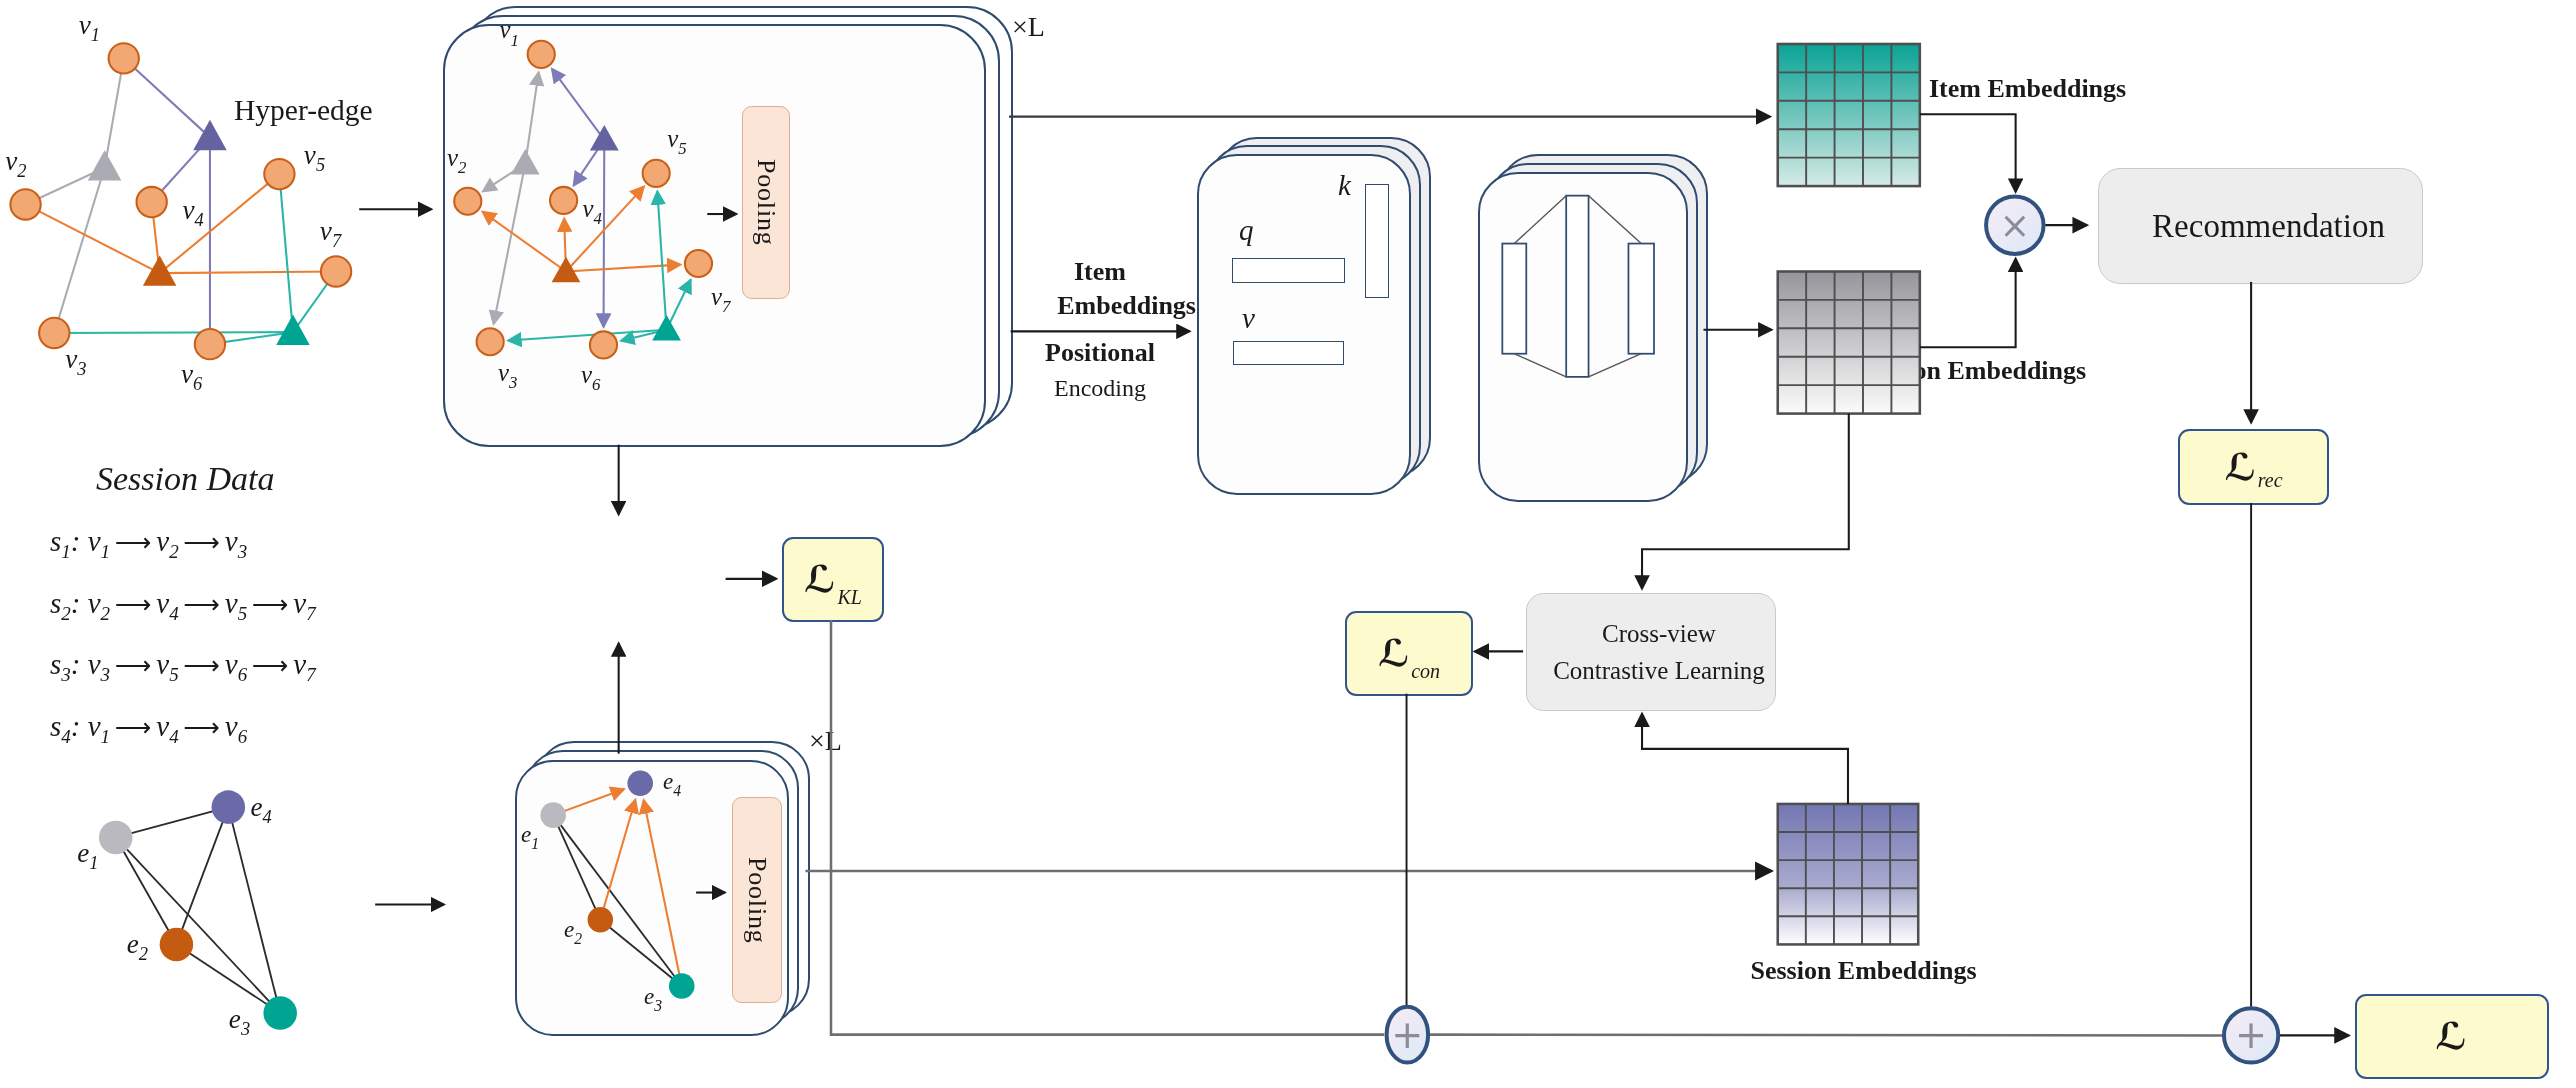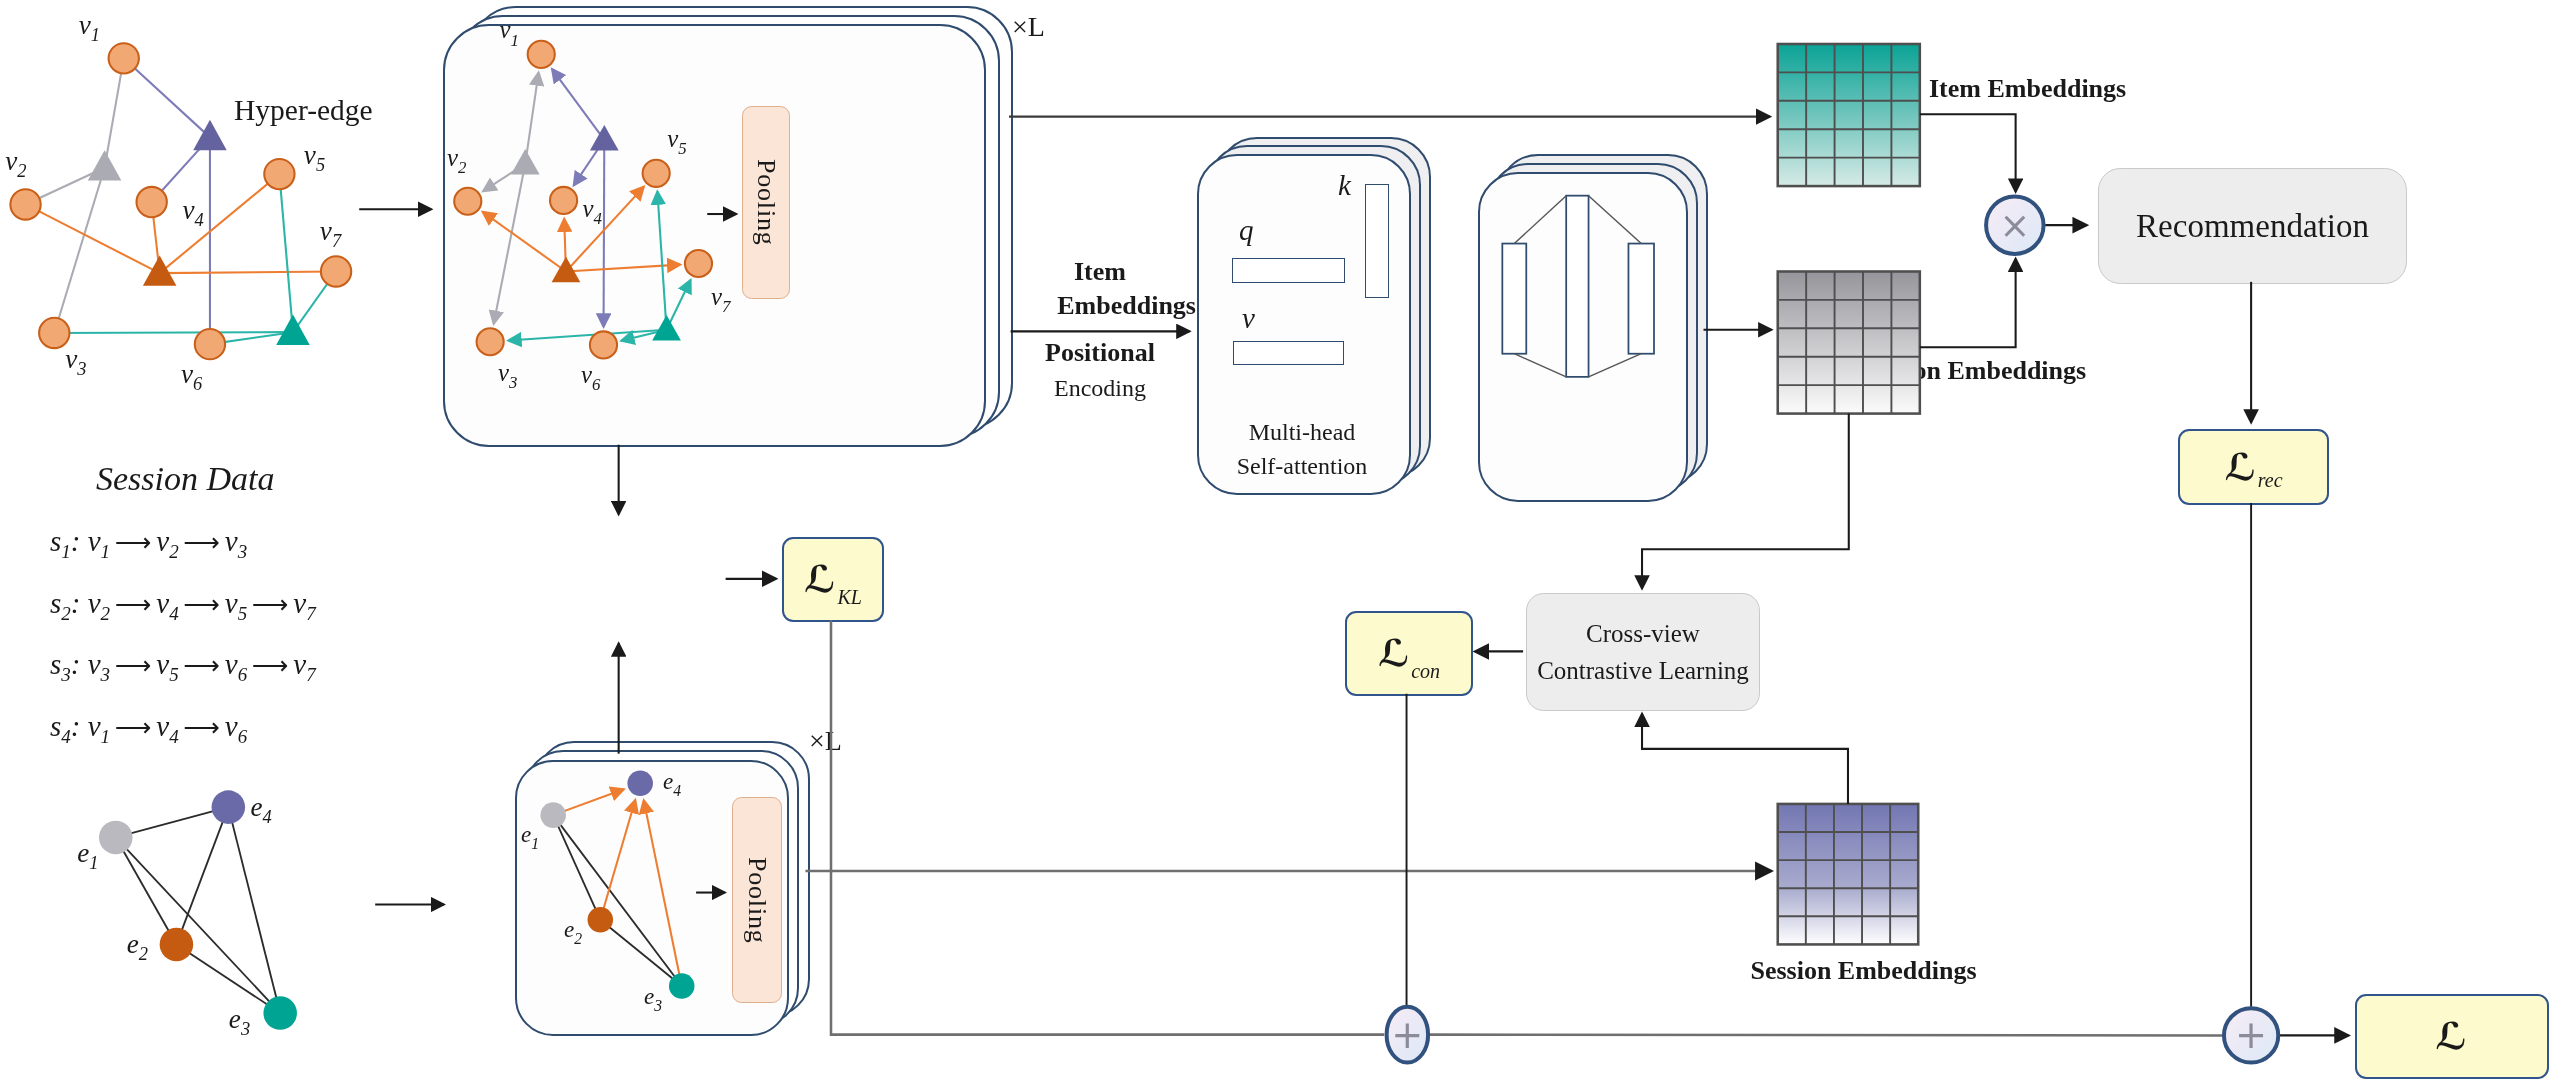--- a/index.html
+++ b/index.html
@@ -4,21 +4,21 @@
 <style>
   html,body{margin:0;padding:0;background:#ffffff;}
   #stage{position:relative;width:2576px;height:1089px;background:#ffffff;overflow:hidden;
          font-family:"Liberation Serif","DejaVu Serif",serif;color:#1a1a1a;}
   
   .stack{position:absolute;background:#ffffff;border:2.1px solid #2F4B6E;border-radius:46px;}
   .stack.gfill{background:#EFEFF1;}
   .stack.front{background:#fdfdfd;}
   
   .gbox{position:absolute;background:#EDEDED;border:1.6px solid #C9C9C9;border-radius:17.6px;
-        display:flex;align-items:center;justify-content:center;text-align:center;}
+        display:flex;align-items:center;justify-content:center;text-align:center;padding-left:16px;}
   
   .lbox{position:absolute;background:#FDFACD;border:2.4px solid #30548C;border-radius:11.2px;
         display:flex;align-items:center;justify-content:center;}
   .lbox .lbase{font-size:37px;font-weight:bold;font-family:"DejaVu Sans","DejaVu Serif",serif;}
   .lbox .lsub{font-size:20px;font-style:italic;align-self:flex-end;margin-bottom:11.2px;margin-left:1.6px;}
   
   .pool{position:absolute;background:#FBE5D6;border:1.6px solid #DFAE8C;border-radius:9.6px;
         display:flex;align-items:center;justify-content:center;}
   .pool span{writing-mode:vertical-rl;text-orientation:mixed;font-size:26px;letter-spacing:0.8px;}
   .lab{position:absolute;white-space:nowrap;}
@@ -57,24 +57,20 @@
 
   <div class="stack gfill" style="left:1217px;top:137px;width:210px;height:337px;border-radius:40px;"></div>
   <div class="stack gfill" style="left:1207px;top:145px;width:210px;height:337px;border-radius:40px;"></div>
   <div class="stack front" style="left:1197px;top:154px;width:210px;height:337px;border-radius:40px;"></div>
   <div class="qkvlab" style="left:1239px;top:214px;">q</div>
   <div class="qkvbar" style="left:1232px;top:258px;width:111px;height:23px;"></div>
   <div class="qkvlab" style="left:1338px;top:169px;">k</div>
   <div class="qkvbar" style="left:1365px;top:184px;width:22.4px;height:112px;"></div>
   <div class="qkvlab" style="left:1242px;top:302px;">v</div>
   <div class="qkvbar" style="left:1233px;top:341px;width:109px;height:22.4px;"></div>
-  <div class="lab ctr" style="left:1197px;top:415px;width:210px;font-size:24px;line-height:34px;">
-    <div>Multi-head</div>
-    <div>Self-attention</div>
-  </div>
 
   <div class="stack gfill" style="left:1498px;top:154px;width:206px;height:326px;border-radius:40px;"></div>
   <div class="stack gfill" style="left:1488px;top:163px;width:206px;height:326px;border-radius:40px;"></div>
   <div class="stack front" style="left:1478px;top:172px;width:206px;height:326px;border-radius:40px;"></div>
 
   <div class="gbox" style="left:1526px;top:593px;width:232px;height:116px;font-size:25px;line-height:37px;">
     <div>
       <div>Cross-view</div>
       <div>Contrastive Learning</div>
     </div>

